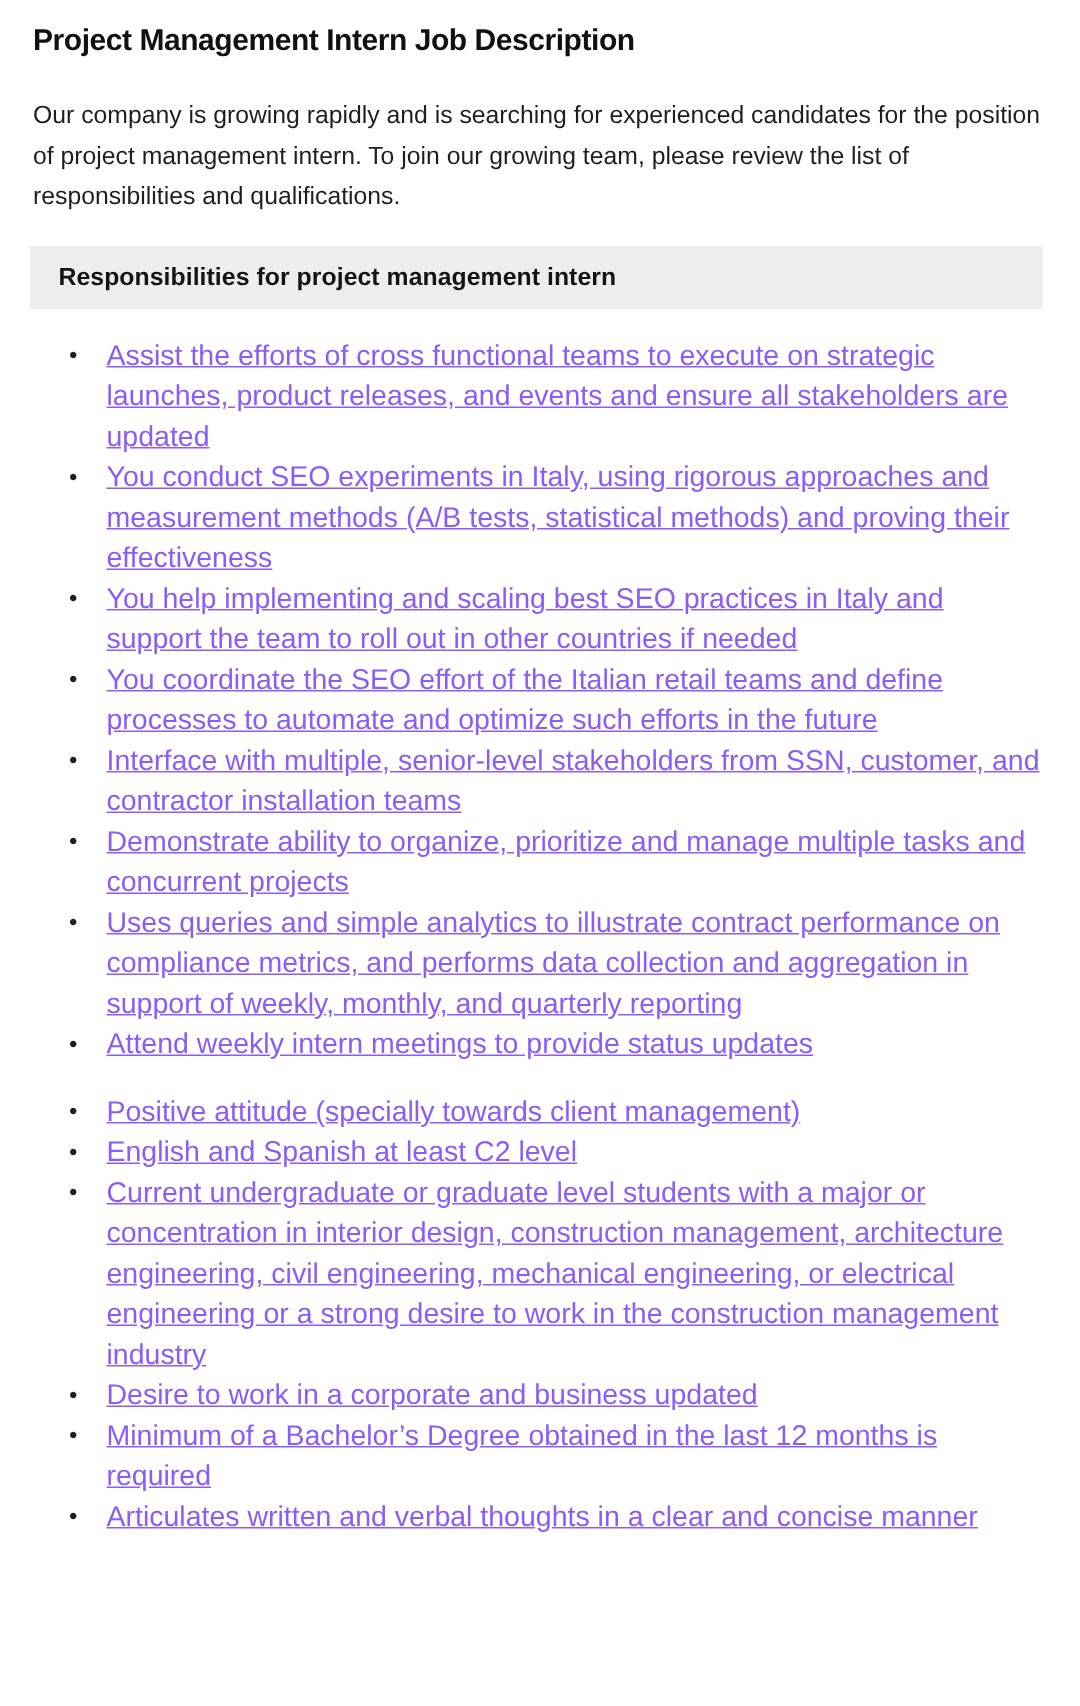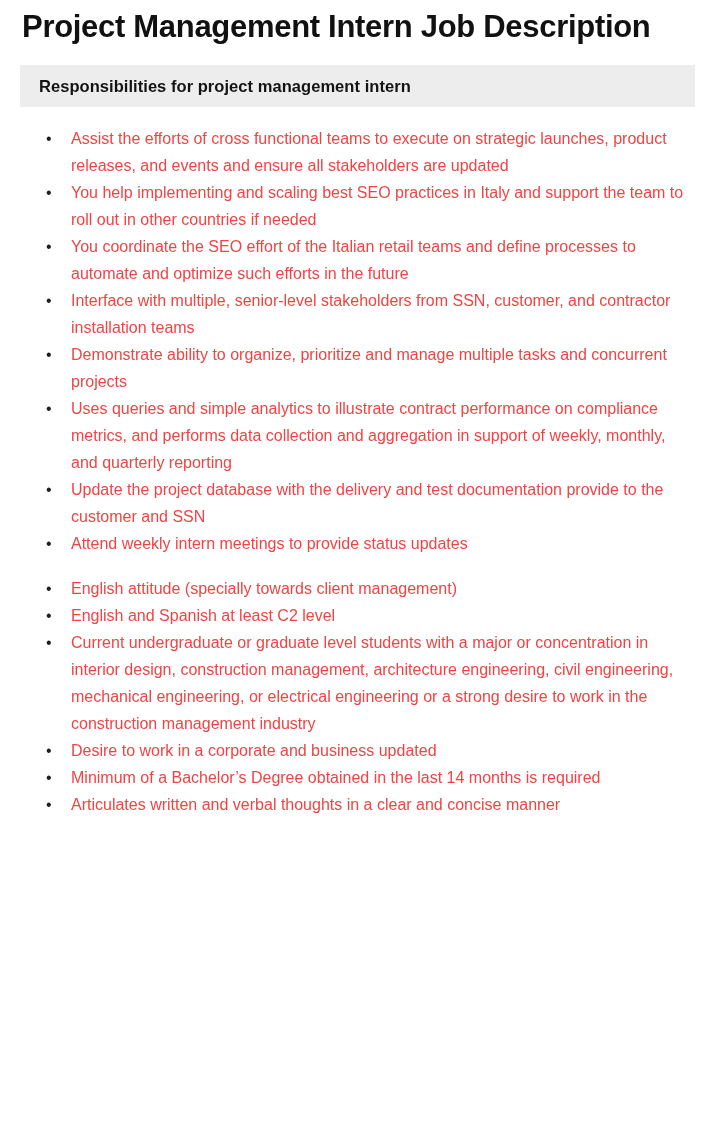--- a/index.html
+++ b/index.html
@@ -19,21 +19,21 @@
 
   .page {
     width: 720px;
     box-sizing: border-box;
     padding: 0;
   }
 
   .doc-title {
     margin: 0;
     padding: 8px 22px 0 22px;
-    font-size: 31px;
+    font-size: 20px;
     line-height: 38px;
     font-weight: bold;
     letter-spacing: -0.3px;
     color: #111111;
   }
 
   .intro {
     margin: 0;
     padding: 18px 24px 0 22px;
     font-size: 16.5px;
@@ -61,25 +61,26 @@
 
   ul.bullet-list {
     margin: 0;
     padding: 18px 24px 0 58px;
     list-style: none;
     max-width: 720px;
     box-sizing: border-box;
   }
   ul.bullet-list li {
     position: relative;
-    font-size: 16px;
+    font-size: 19px;
     line-height: 27px;
-    color: #ef4444;
+    color: #8b5cf6;
     padding-left: 13px;
     margin: 0;
+    text-decoration: underline;
   }
   ul.bullet-list li::before {
     content: "\2022";
     position: absolute;
     left: -12px;
     top: 0;
     font-size: 16px;
     line-height: 27px;
     color: #1f1f1f;
   }
@@ -87,39 +88,40 @@
   .responsibilities-list { padding-right: 22px; }
   .qualifications-list  { padding-right: 30px; }
 </style>
 </head>
 <body>
 
 <div class="page">
 
   <h1 class="doc-title">Project Management Intern Job Description</h1>
 
+  <p class="intro">Our company is growing rapidly and is searching for experienced candidates for the position of project management intern. To join our growing team, please review the list of responsibilities and qualifications.</p>
 
   <div class="section-band">
     <span class="section-band-title">Responsibilities for project management intern</span>
   </div>
 
   <ul class="bullet-list responsibilities-list">
     <li>Assist the efforts of cross functional teams to execute on strategic launches, product releases, and events and ensure all stakeholders are updated</li>
+    <li>You conduct SEO experiments in Italy, using rigorous approaches and measurement methods (A/B tests, statistical methods) and proving their effectiveness</li>
     <li>You help implementing and scaling best SEO practices in Italy and support the team to roll out in other countries if needed</li>
     <li>You coordinate the SEO effort of the Italian retail teams and define processes to automate and optimize such efforts in the future</li>
     <li>Interface with multiple, senior-level stakeholders from SSN, customer, and contractor installation teams</li>
     <li>Demonstrate ability to organize, prioritize and manage multiple tasks and concurrent projects</li>
     <li>Uses queries and simple analytics to illustrate contract performance on compliance metrics, and performs data collection and aggregation in support of weekly, monthly, and quarterly reporting</li>
-    <li>Update the project database with the delivery and test documentation provide to the customer and SSN</li>
     <li>Attend weekly intern meetings to provide status updates</li>
   </ul>
 
 
   <ul class="bullet-list qualifications-list">
-    <li>English attitude (specially towards client management)</li>
+    <li>Positive attitude (specially towards client management)</li>
     <li>English and Spanish at least C2 level</li>
     <li>Current undergraduate or graduate level students with a major or concentration in interior design, construction management, architecture engineering, civil engineering, mechanical engineering, or electrical engineering or a strong desire to work in the construction management industry</li>
     <li>Desire to work in a corporate and business updated</li>
-    <li>Minimum of a Bachelor’s Degree obtained in the last 14 months is required</li>
+    <li>Minimum of a Bachelor’s Degree obtained in the last 12 months is required</li>
     <li>Articulates written and verbal thoughts in a clear and concise manner</li>
   </ul>
 
 </div>
 
 </body></html>

